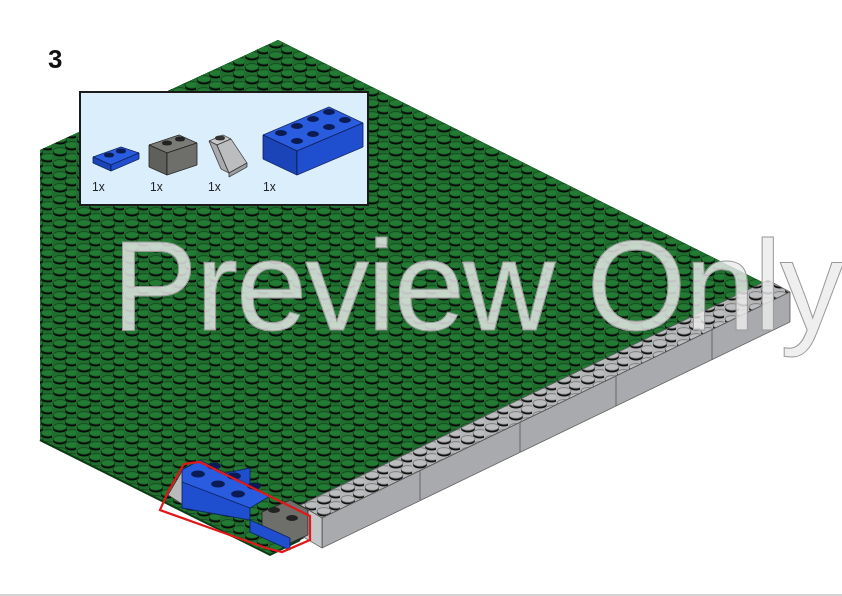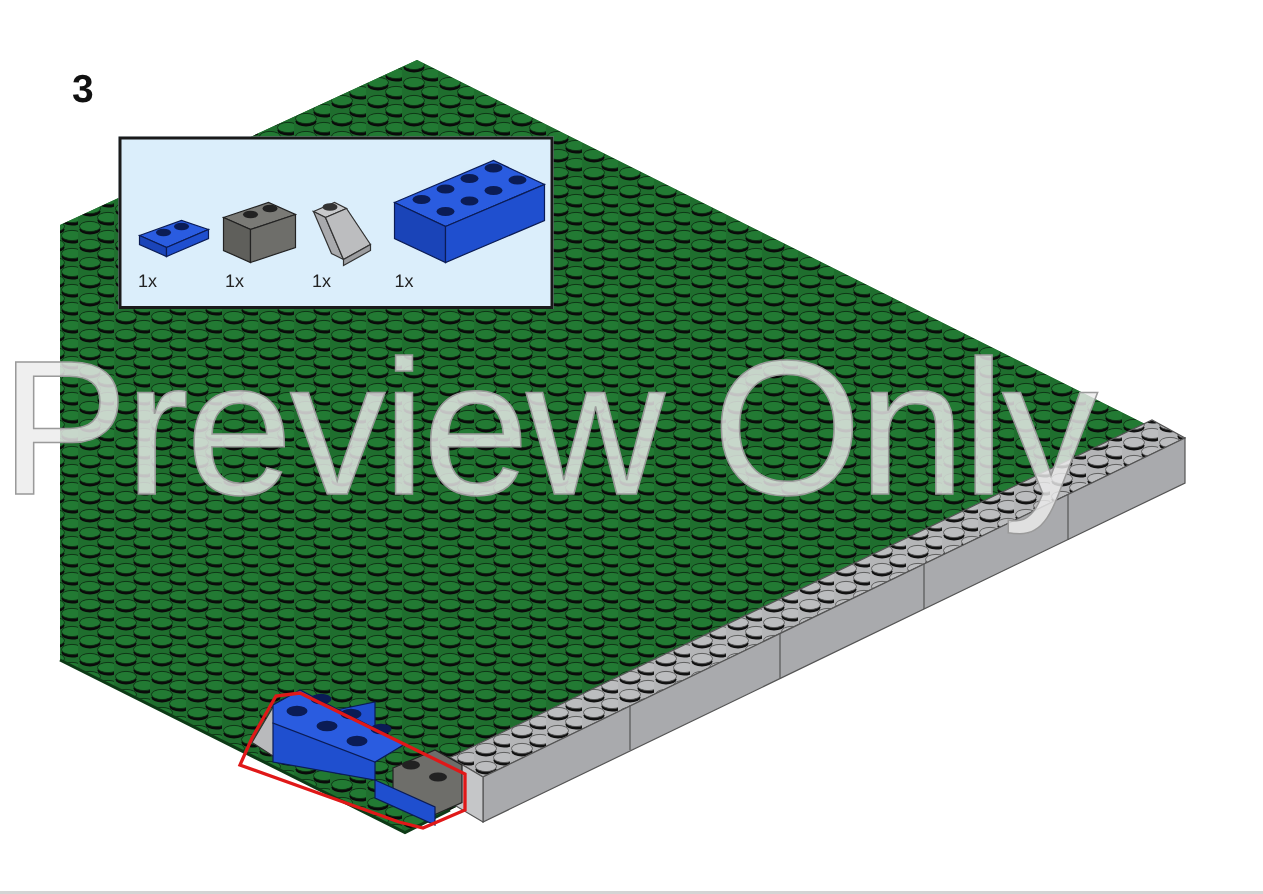--- a/index.html
+++ b/index.html
@@ -2,21 +2,21 @@
 <html><head>
 <meta charset="utf-8">
 <style>
   html, body { margin: 0; padding: 0; background: #ffffff; }
   body { width: 842px; height: 596px; position: relative; overflow: hidden; font-family: "Liberation Sans", sans-serif; }
   .scene { position: absolute; left: 0; top: 0; width: 842px; height: 596px; }
   .step-number { position: absolute; left: 48px; top: 44px; font-size: 26px; font-weight: bold; color: #111; font-family: "Liberation Sans", sans-serif; }
   .parts-box { position: absolute; left: 79px; top: 47px; width: 290px; height: 115px; background: #dbeefb; border: 2px solid #1a1a1a; box-sizing: border-box; margin-top: 44px; }
   .part { position: absolute; }
   .part-qty { position: absolute; font-size: 12px; color: #222; font-family: "Liberation Sans", sans-serif; }
-  .watermark { position: absolute; left: 0; top: 222px; width: 842px; text-align: left; font-size: 128px; color: rgba(235,235,235,0.82); -webkit-text-stroke: 1px #9a9a9a; font-family: "Liberation Sans", sans-serif; letter-spacing: -2px; white-space: nowrap; pointer-events: none; line-height: 1; }
+  .watermark { position: absolute; left: 0; top: 222px; width: 842px; text-align: right; font-size: 128px; color: rgba(235,235,235,0.82); -webkit-text-stroke: 1px #9a9a9a; font-family: "Liberation Sans", sans-serif; letter-spacing: -2px; white-space: nowrap; pointer-events: none; line-height: 1; }
   .bottom-rule { position: absolute; left: 0; top: 594px; width: 842px; height: 2px; background: #d4d4d4; }
 </style>
 </head>
 <body>
 
 <svg class="scene" viewBox="0 0 842 596" xmlns="http://www.w3.org/2000/svg">
   <defs>
     <pattern id="studs" x="0" y="0" width="24" height="12" patternUnits="userSpaceOnUse" patternTransform="translate(4,2)">
       <rect width="24" height="12" fill="#1f6e2e"></rect>
       <ellipse cx="8" cy="7" rx="7" ry="3.4" fill="#0a0a0a"></ellipse>

